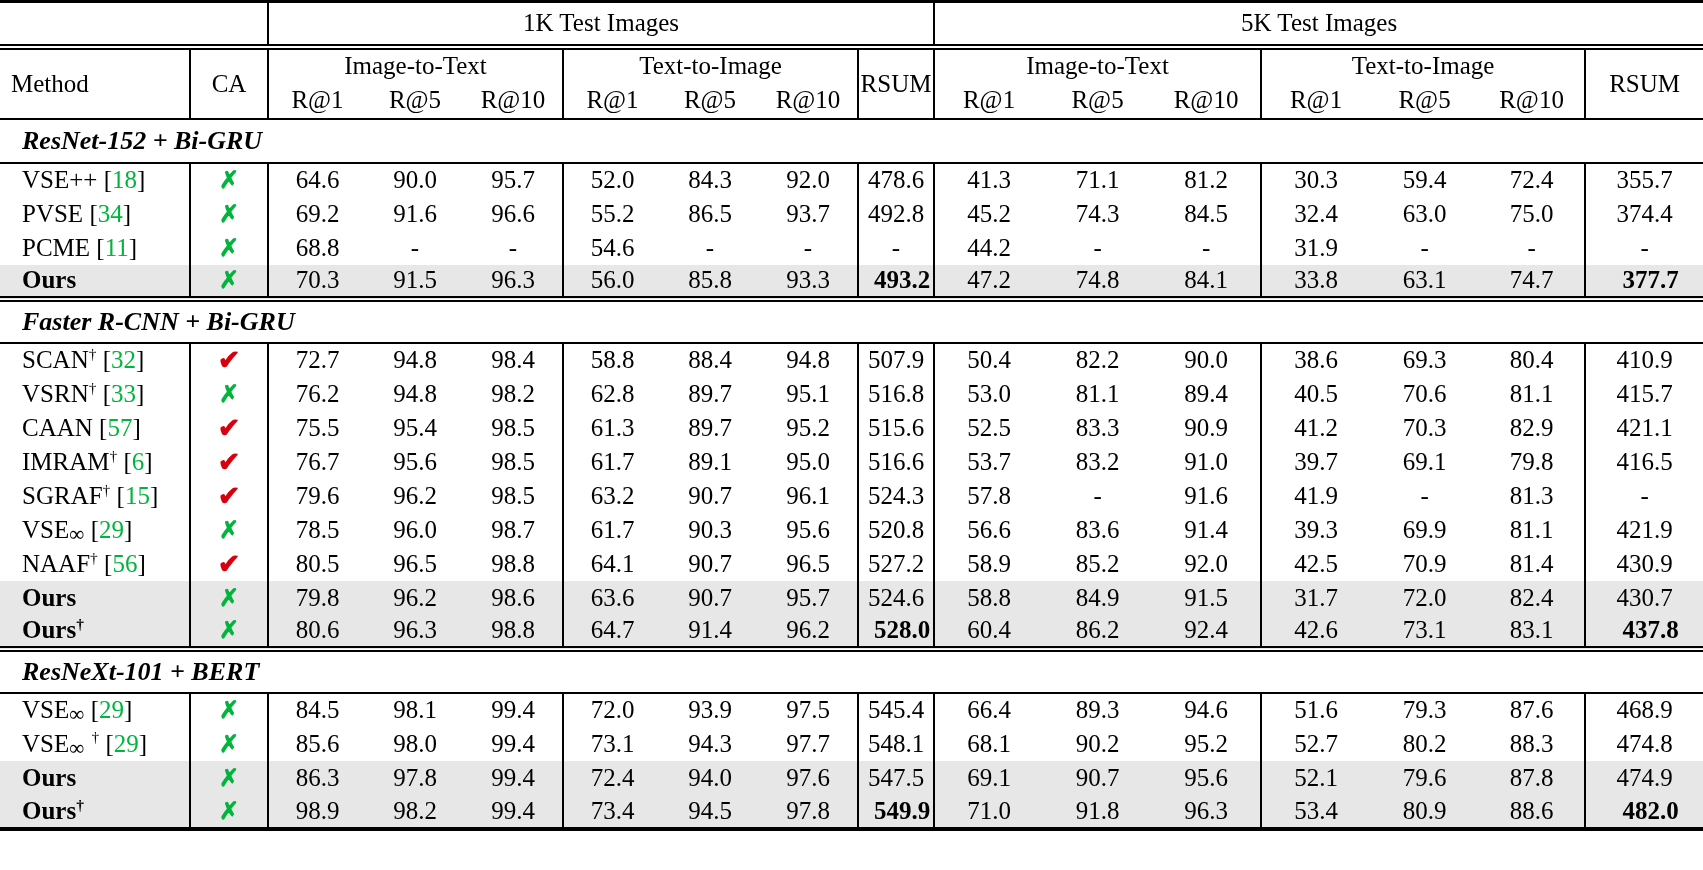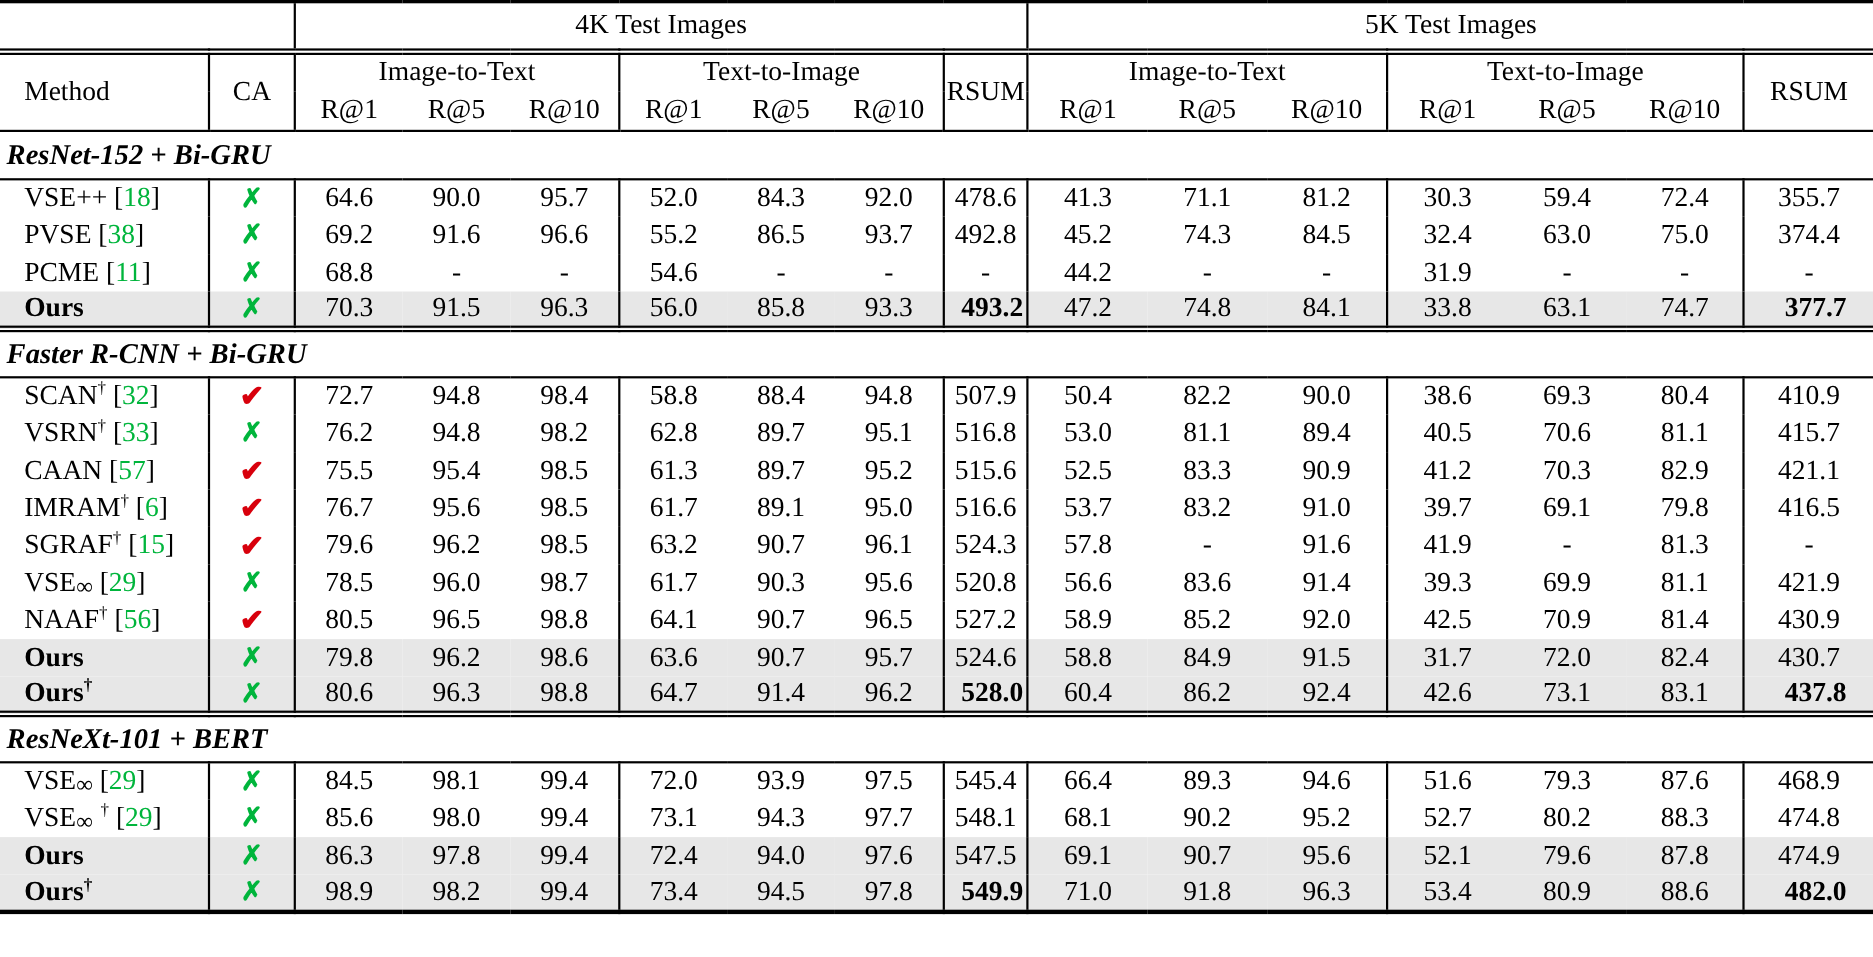--- a/index.html
+++ b/index.html
@@ -20,23 +20,23 @@
   tr.h2{height:36px;}
   tr.section-row{height:44px;}
   tr.data-row{height:34px;}
   
   tr.top-row td{border-bottom:6px double #000;}
   tr.h2 th, th.rspan{border-bottom:2px solid #000;}
   tr.section-row td{border-bottom:2px solid #000;}
   tr.section-row.after td{border-top:6px double #000;}
   .vl{border-left:2px solid #000;}
   
-  th.method-h{text-align:left;padding-left:22px;}
+  th.method-h{text-align:left;padding-left:11px;}
   tr.section-row td{
-    text-align:left;padding-left:6px;
+    text-align:left;padding-left:22px;
     font-weight:bold;font-style:italic;font-size:26px;
   }
   td.method{text-align:left;padding-left:22px;}
   td.method.b{font-weight:bold;margin-top:18px;}
   td.num.b{font-weight:bold;padding-left:12px;}
   tr.data-row.hl{background:var(--hl,#e7e7e7);}
   sup{font-size:0.62em;vertical-align:super;line-height:0;}
   sub{font-size:0.85em;vertical-align:-0.12em;line-height:0;}
   sup.gap{margin-left:7px;}
   .cite{color:var(--cite,#00b53c);text-align:right;}
@@ -61,21 +61,21 @@
       <col style="width:109px">
       <col style="width:109px">
     <col style="width:109px">
       <col style="width:109px">
       <col style="width:106px">
     <col style="width:118px">
   </colgroup>
   <thead>
     <tr class="top-row">
       <td colspan="2"></td>
-      <td colspan="7" class="vl">4K Test Images</td>
+      <td colspan="7" class="vl">1K Test Images</td>
       <td colspan="7" class="vl">5K Test Images</td>
     </tr>
     <tr class="h1">
       <th rowspan="2" class="method-h rspan">Method</th>
       <th rowspan="2" class="vl rspan">CA</th>
       <th colspan="3" class="vl">Image-to-Text</th>
       <th colspan="3" class="vl">Text-to-Image</th>
       <th rowspan="2" class="vl rspan">RSUM</th>
       <th colspan="3" class="vl">Image-to-Text</th>
       <th colspan="3" class="vl">Text-to-Image</th>
@@ -112,21 +112,21 @@
         <td class="num vl">478.6</td>
         <td class="num vl">41.3</td>
         <td class="num">71.1</td>
         <td class="num">81.2</td>
         <td class="num vl">30.3</td>
         <td class="num">59.4</td>
         <td class="num">72.4</td>
         <td class="num vl">355.7</td>
       </tr>
       <tr class="data-row">
-        <td class="method"><span>PVSE</span> [<span class="cite">38</span>]</td>
+        <td class="method"><span>PVSE</span> [<span class="cite">34</span>]</td>
         <td class="ca vl"><span class="cross">✗</span></td>
         <td class="num vl">69.2</td>
         <td class="num">91.6</td>
         <td class="num">96.6</td>
         <td class="num vl">55.2</td>
         <td class="num">86.5</td>
         <td class="num">93.7</td>
         <td class="num vl">492.8</td>
         <td class="num vl">45.2</td>
         <td class="num">74.3</td>

